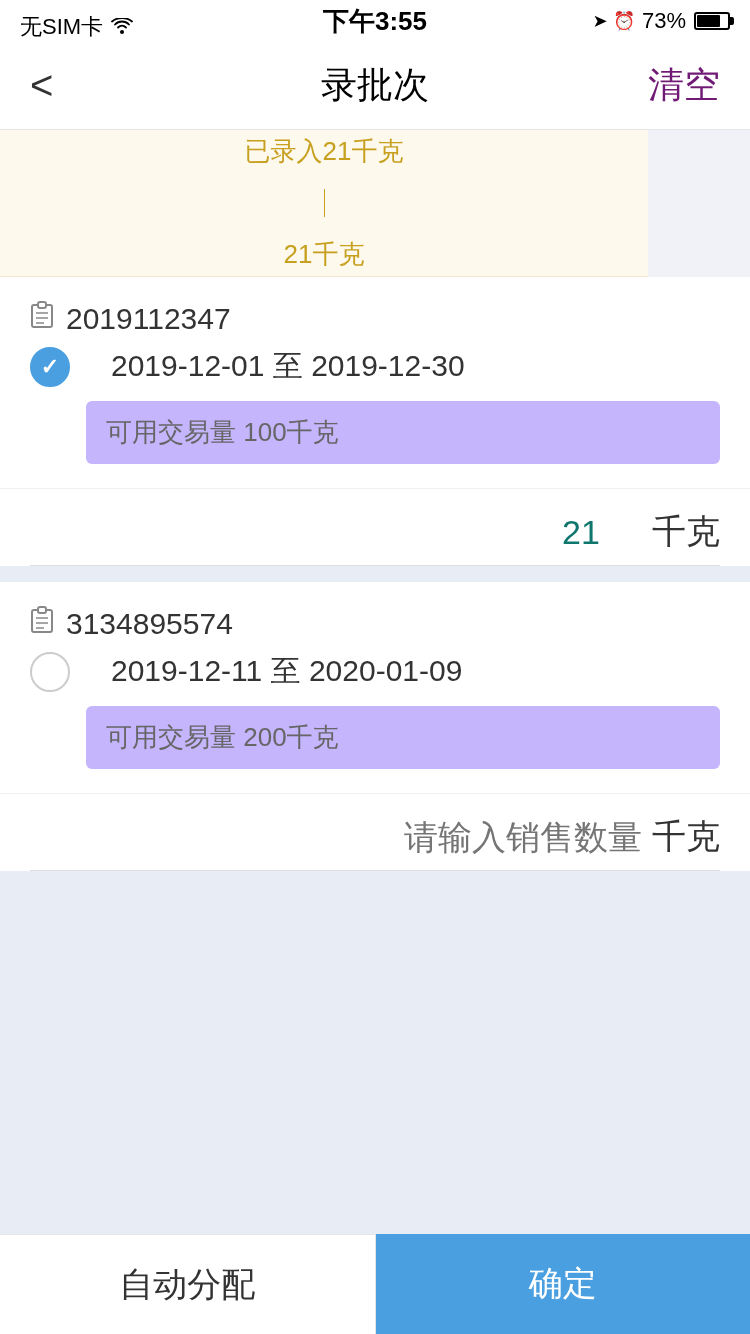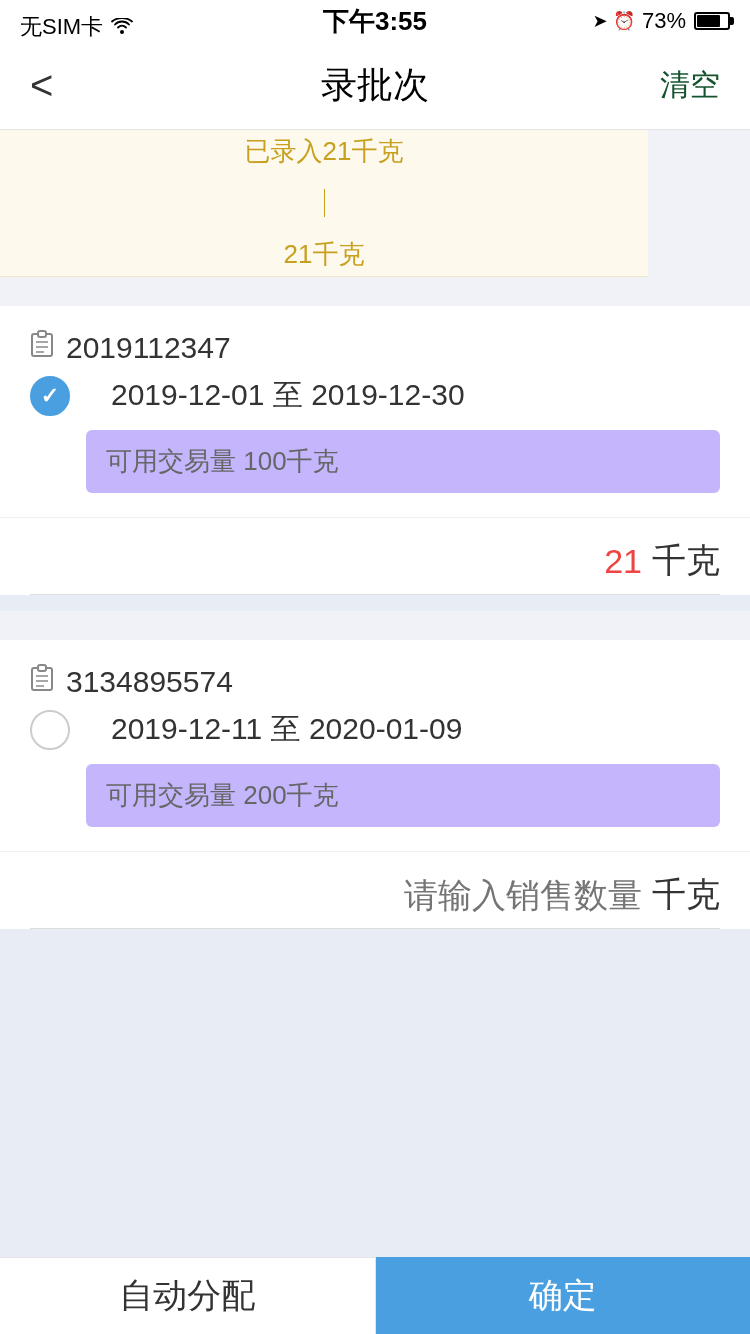--- a/index.html
+++ b/index.html
@@ -94,22 +94,22 @@
     }
     .nav-title {
       font-size: 36px;
       font-weight: 400;
       color: #000;
       position: absolute;
       left: 50%;
       transform: translateX(-50%);
     }
     .nav-clear {
-      font-size: 30px;
-      color: #14532d;
+      font-size: 36px;
+      color: #701a75;
       cursor: pointer;
     }
 
     
     .info-banner {
       width: 648px;
       background: #fdf9ec;
       padding: 4px 30px;
       display: flex;
       align-items: center;
@@ -130,21 +130,20 @@
     
     .content {
       background: #fff;
     }
 
     
     .batch-item {
       background: #fff;
       padding: 24px 30px;
       border-bottom: 1px solid #f0f0f0;
-      margin-top: 29px;
     }
 
     .batch-header {
       display: flex;
       align-items: center;
       margin-bottom: 10px;
     }
     .batch-icon {
       font-size: 30px;
       color: #666;
@@ -207,23 +206,22 @@
       padding: 20px 30px 10px 30px;
       background: #fff;
     }
     .amount-input-wrapper {
       display: flex;
       align-items: center;
       gap: 10px;
     }
     .amount-value {
       font-size: 34px;
-      color: #ef4444;
+      color: #0f766e;
       font-weight: 500;
-      text-align: right;
       min-width: 80px;
     }
     .amount-input {
       border: none;
       outline: none;
       font-size: 34px;
       color: #999;
       text-align: right;
       min-width: 200px;
       background: transparent;
@@ -243,21 +241,21 @@
       height: 16px;
       background: #e8edf5;
     }
 
     
     .bottom-bar {
       position: fixed;
       bottom: 0;
       left: 0;
       width: 750px;
-      height: 77px;
+      height: 100px;
       display: flex;
     }
     .btn-auto {
       flex: 1;
       background: #fff;
       border: none;
       font-size: 34px;
       color: #333;
       cursor: pointer;
       border-top: 1px solid #e5e5e5;

